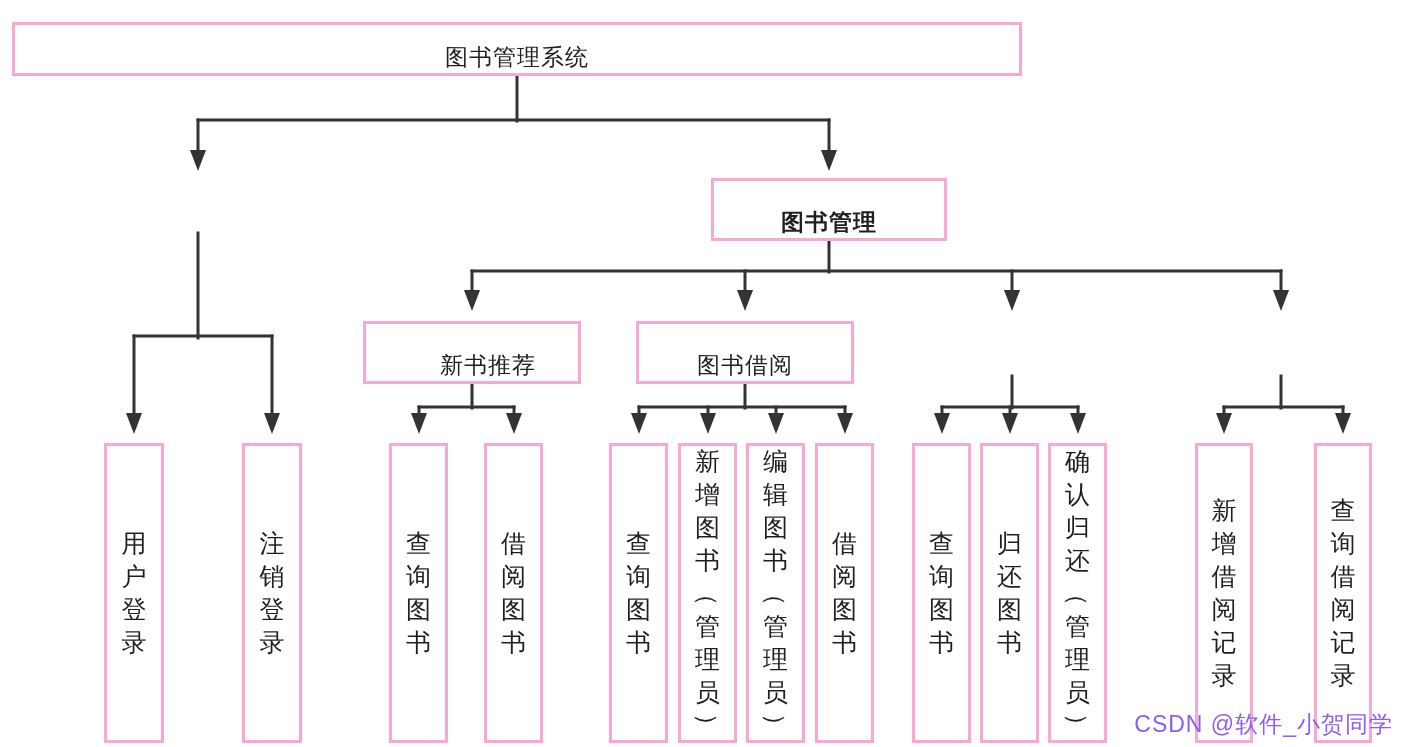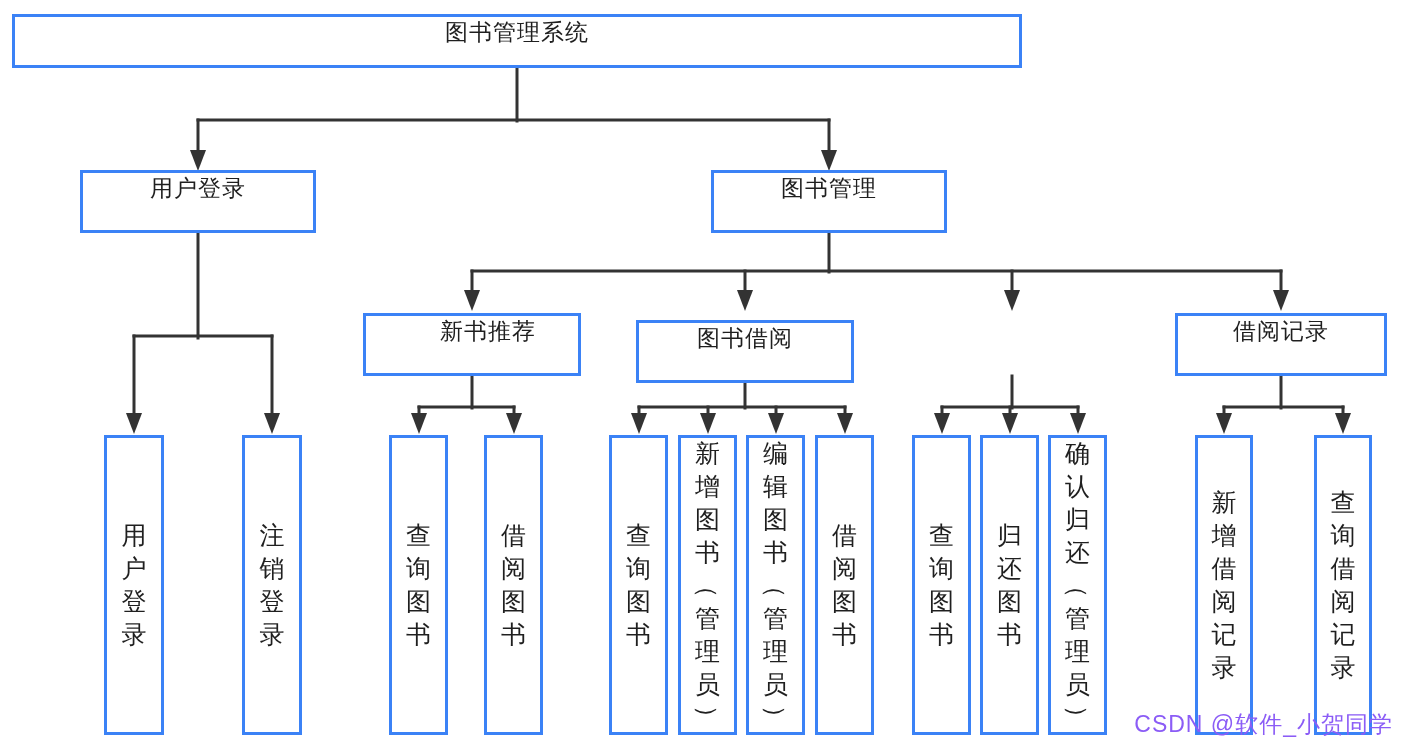--- a/index.html
+++ b/index.html
@@ -20,24 +20,25 @@
     position: absolute;
     left: 0;
     top: 0;
     width: 1405px;
     height: 747px;
   }
   .node {
     position: absolute;
     box-sizing: border-box;
     background: #ffffff;
-    border: 3px solid #3b82f6;
+    border: 3px solid #f9a8d4;
     display: flex;
-    align-items: flex-start;
+    align-items: flex-end;
     justify-content: center;
+    margin-top: 8px;
   }
   .hlabel {
     font-size: 23px;
     letter-spacing: 1px;
     white-space: nowrap;
     color: #1f1f1f;
   }
   .leaf .vcol {
     display: flex;
     flex-direction: column;
@@ -137,35 +138,29 @@
       <polygon points="1070,413 1086,413 1078,434"></polygon>
       <polygon points="1216,413 1232,413 1224,434"></polygon>
       <polygon points="1335,413 1351,413 1343,434"></polygon>
     </g>
   </svg>
 
   <div class="node" style="left:12px; top:14px; width:1010px; height:54px;">
     <span class="hlabel">图书管理系统</span>
   </div>
 
-  <div class="node" style="left:80px; top:170px; width:236px; height:63px;">
-    <span class="hlabel">用户登录</span>
-  </div>
-  <div class="node" style="left:711px; top:170px; width:236px; height:63px;">
+  <div class="node" style="left:711px; top:170px; width:236px; height:63px;font-weight:bold;">
     <span class="hlabel">图书管理</span>
   </div>
 
   <div class="node" style="left:363px; top:313px; width:218px; height:63px;padding-left:32px;">
     <span class="hlabel">新书推荐</span>
   </div>
-  <div class="node" style="left:636px; top:320px; width:218px; height:63px;">
+  <div class="node" style="left:636px; top:313px; width:218px; height:63px;">
     <span class="hlabel">图书借阅</span>
-  </div>
-  <div class="node" style="left:1175px; top:313px; width:212px; height:63px;">
-    <span class="hlabel">借阅记录</span>
   </div>
 
   <div class="node leaf" style="left:104px; top:435px; width:60px; height:300px;">
     <div class="vcol">
         <span class="vchar">用</span>
         <span class="vchar">户</span>
         <span class="vchar">登</span>
         <span class="vchar">录</span>
       </div>
   </div>

